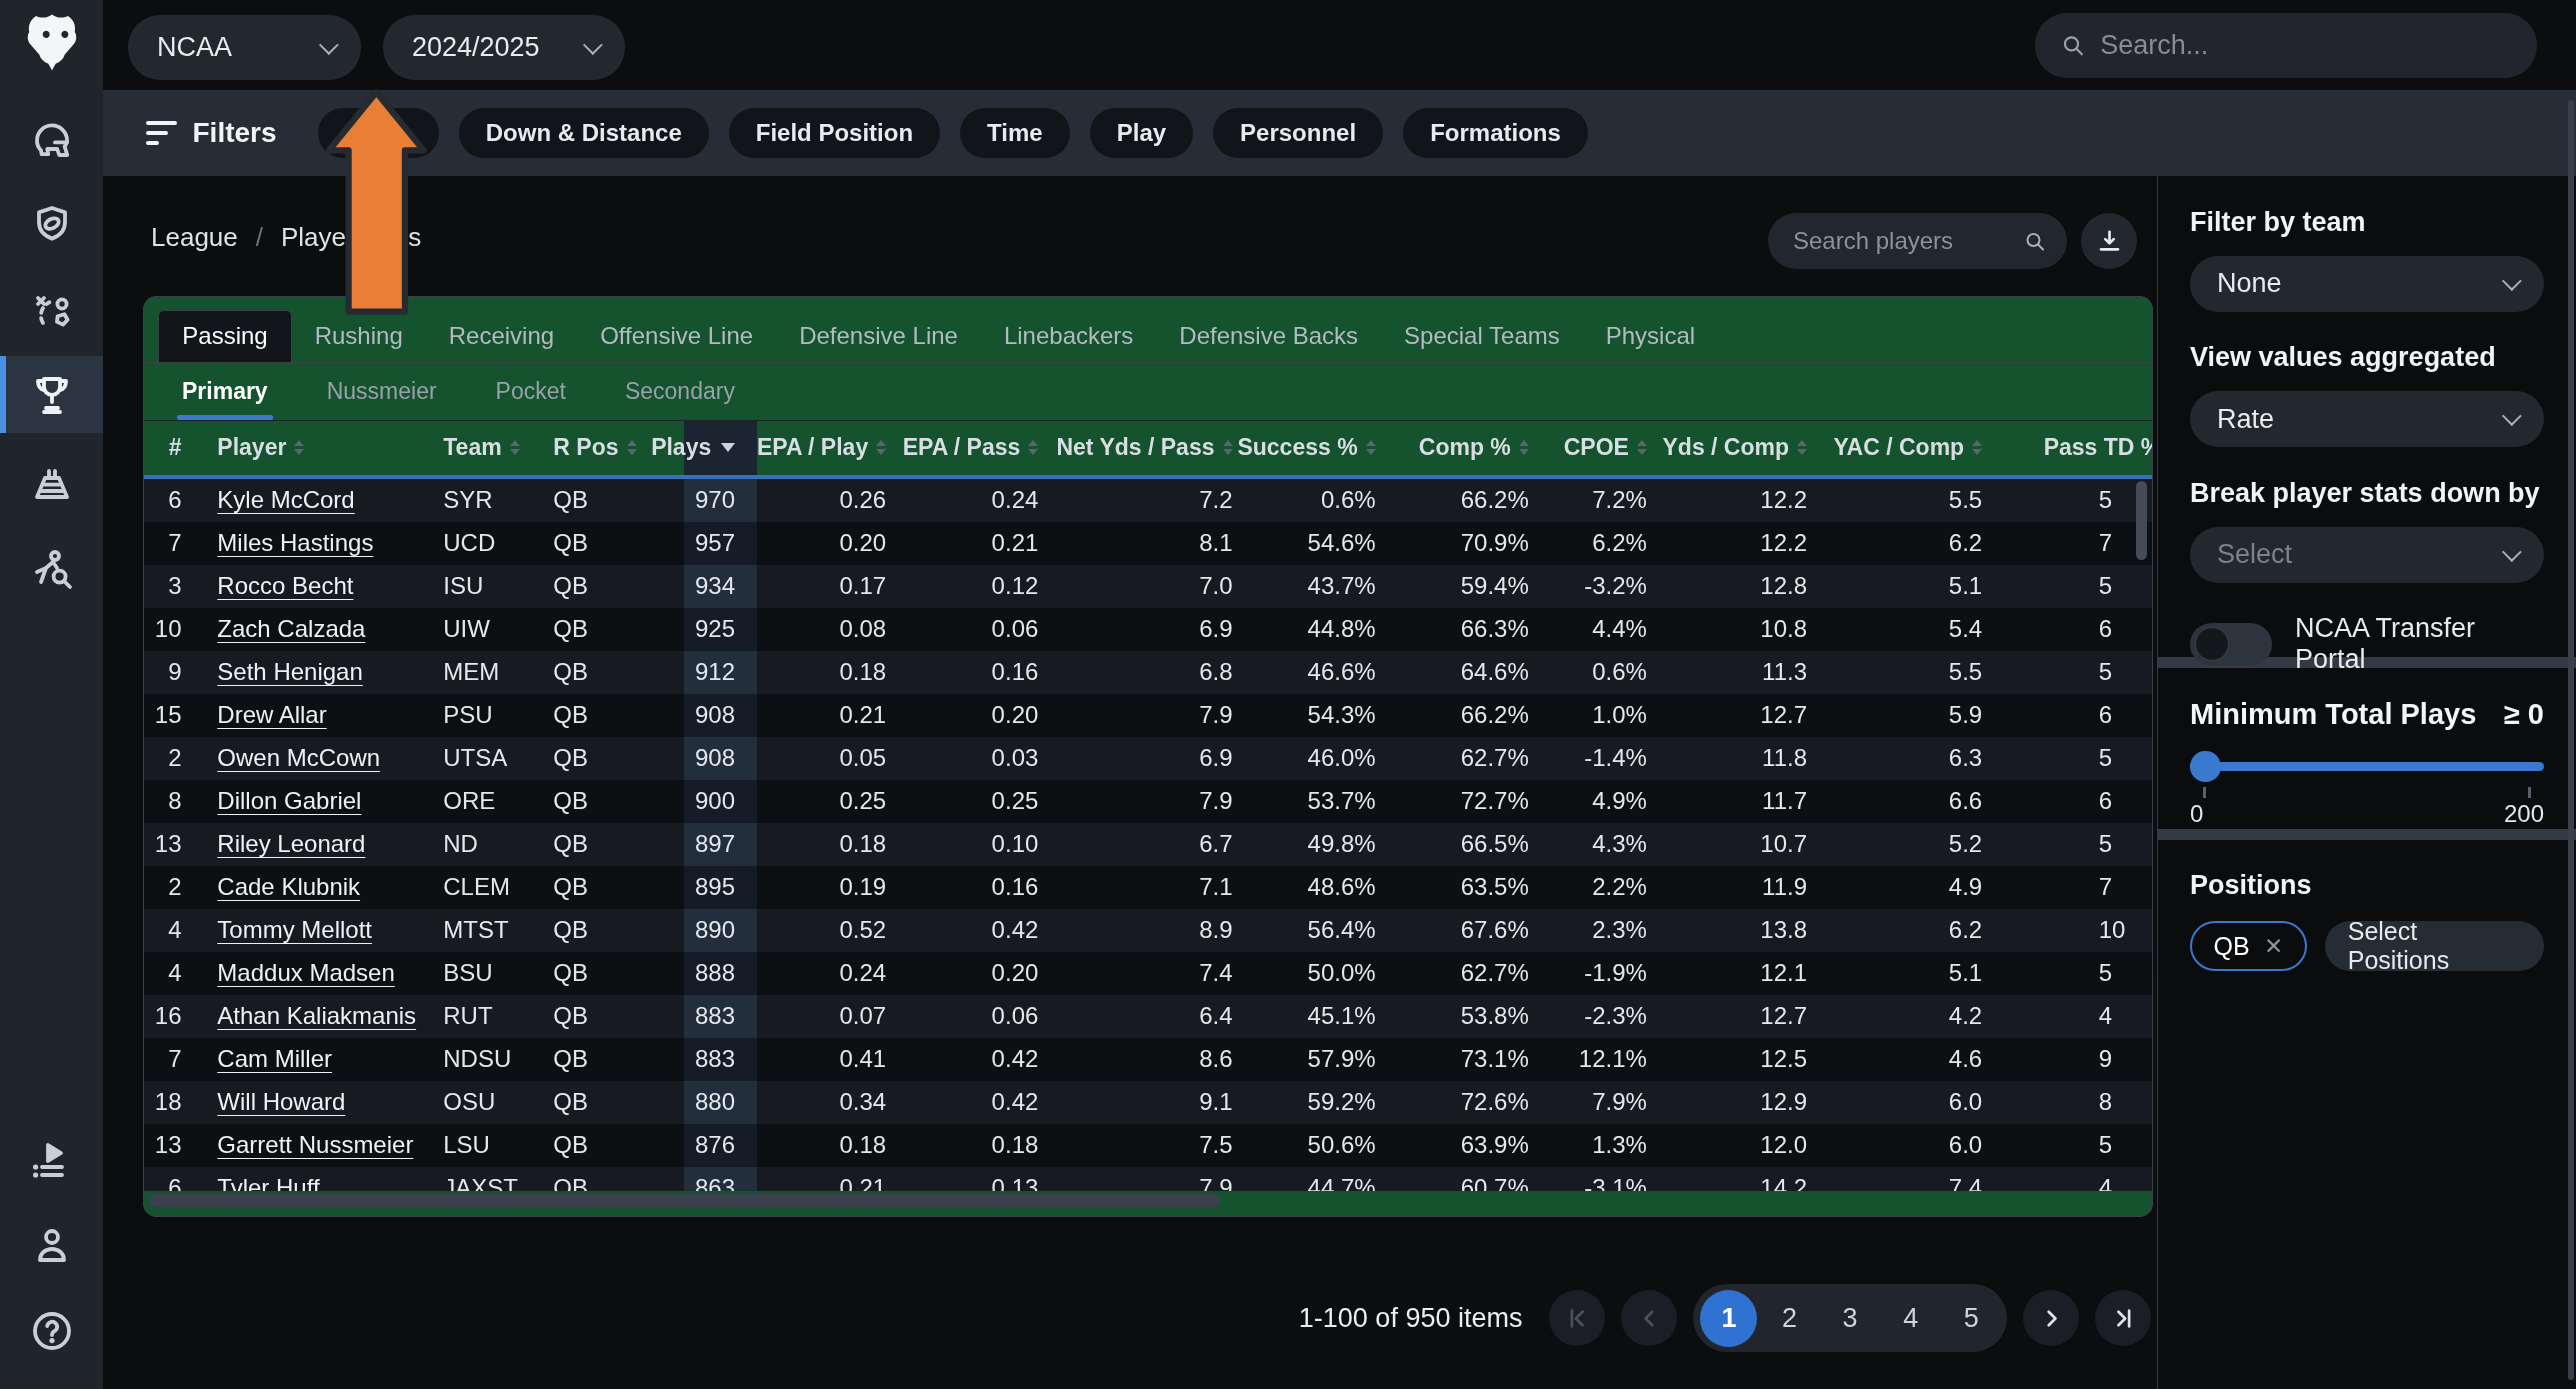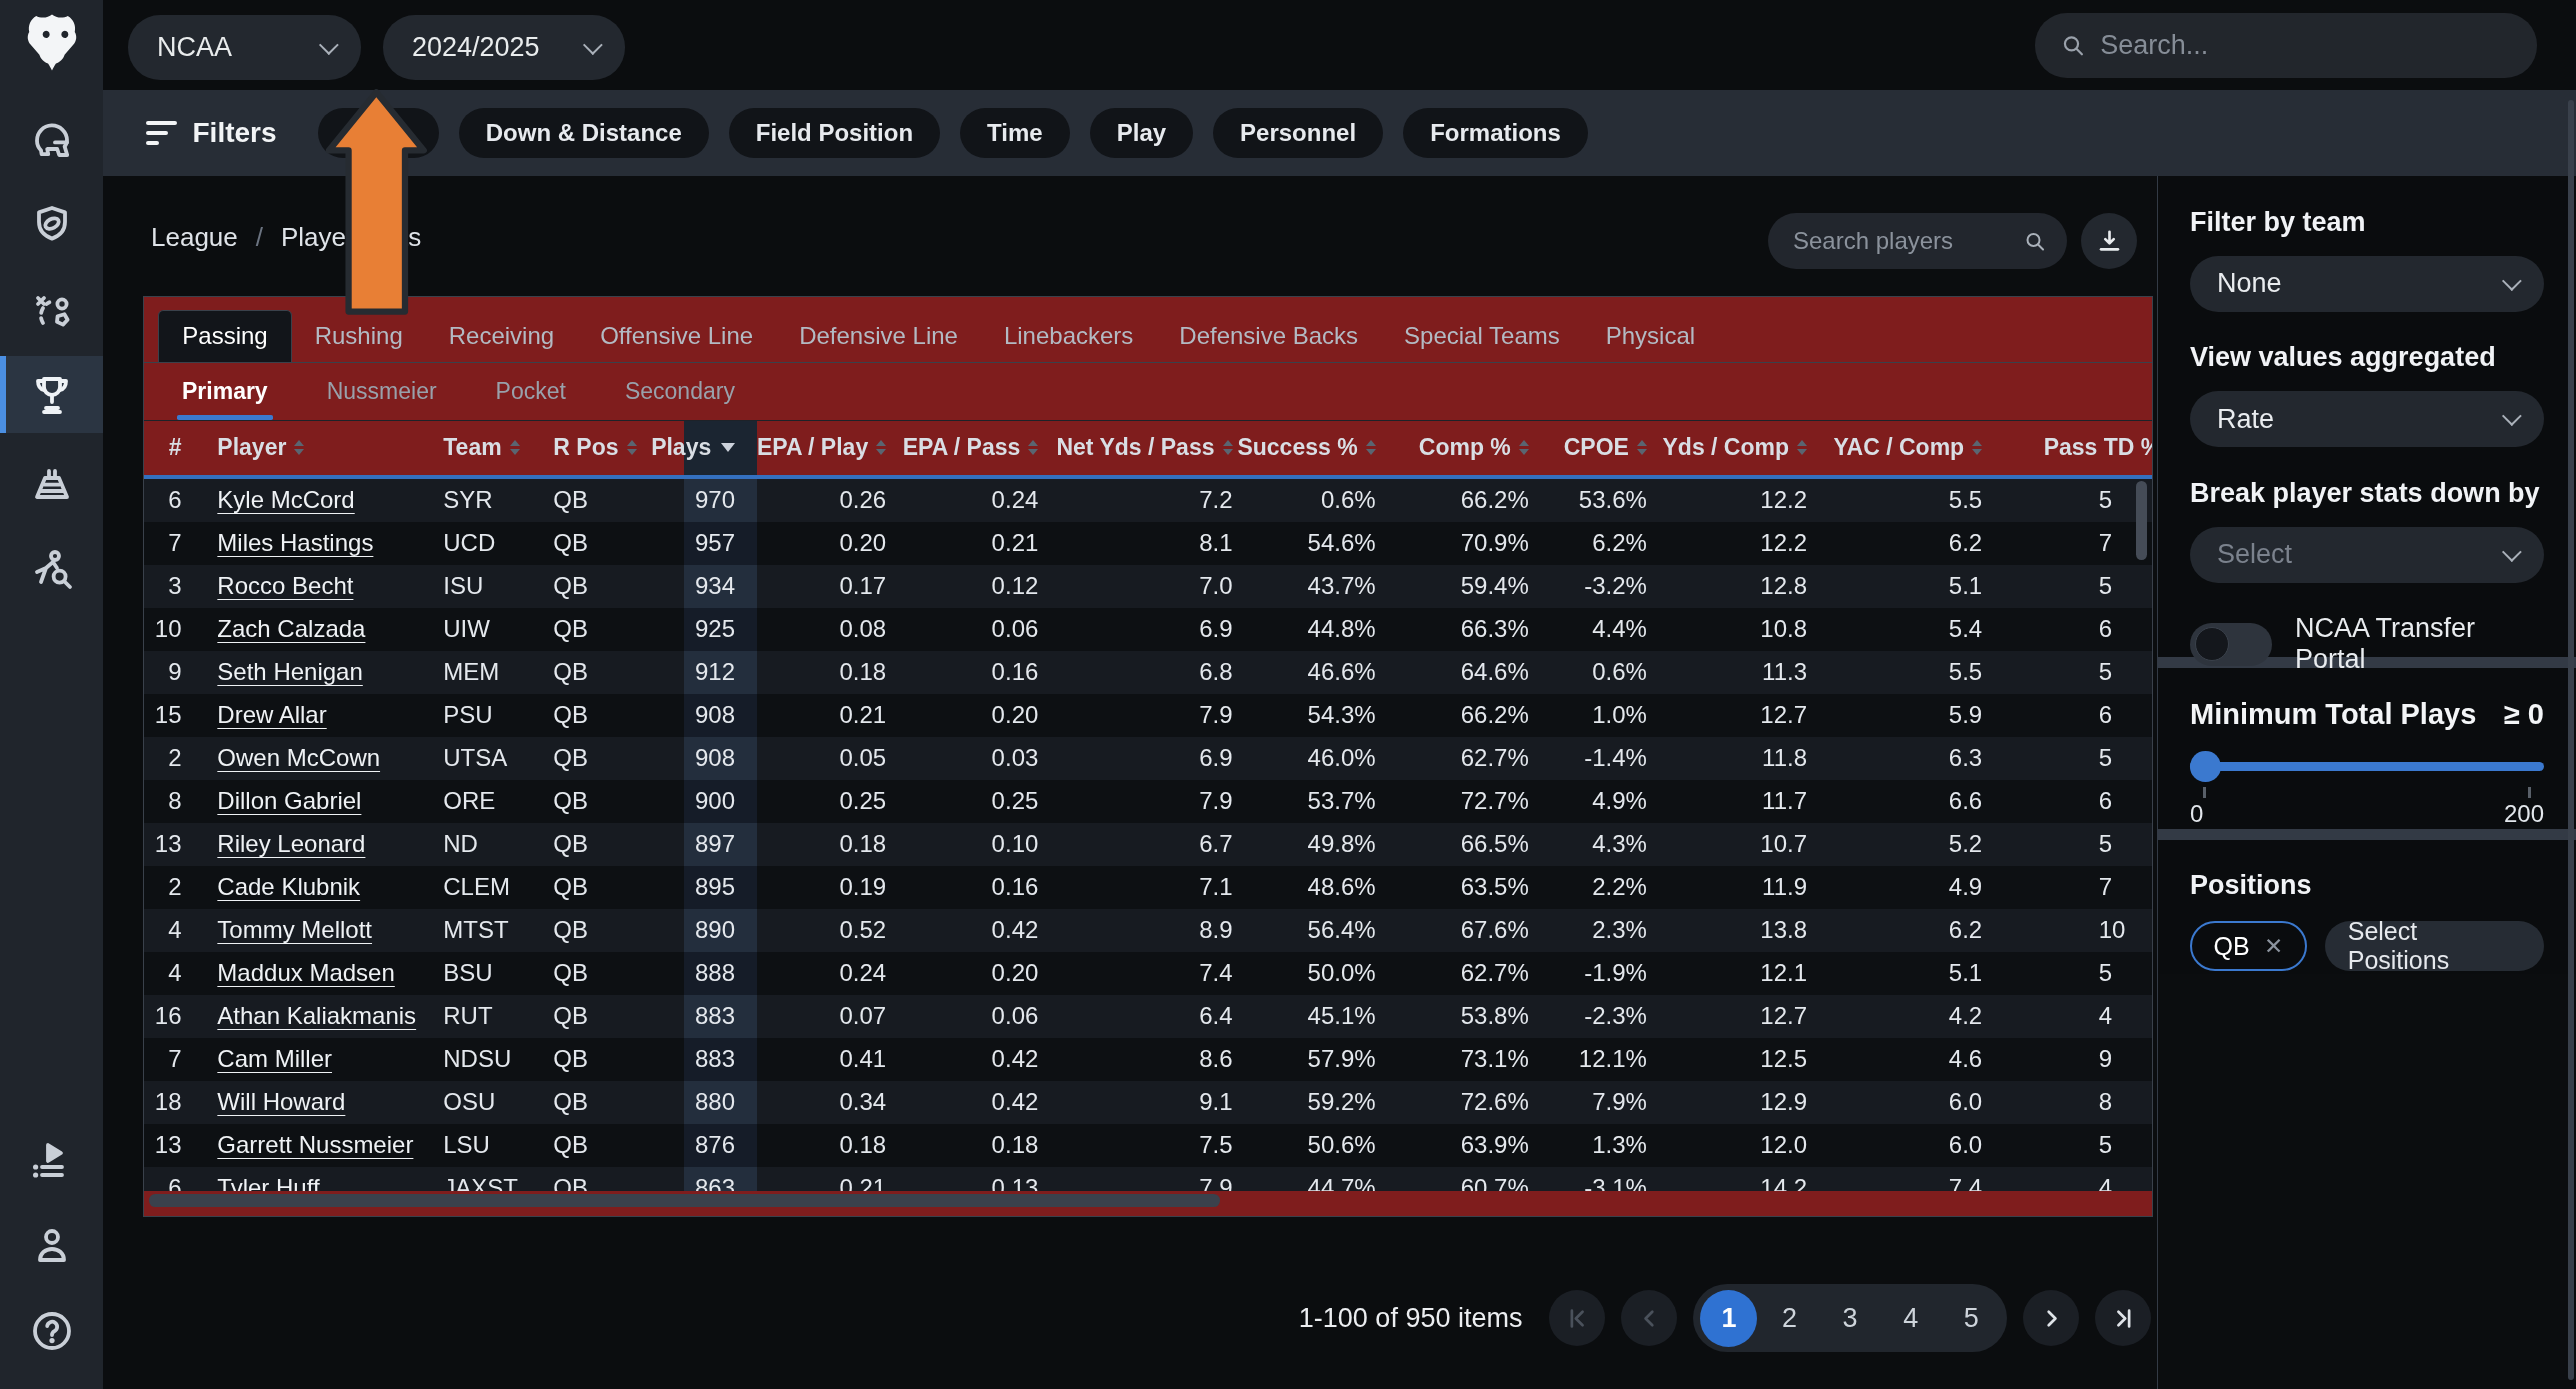--- a/index.html
+++ b/index.html
@@ -47,22 +47,22 @@
   
   .crumbs{position:absolute;left:151px;top:222px;display:flex;gap:18px;font-size:26px;color:#dfe3e8;align-items:center;z-index:1;}
   .crumbs .sep{color:#6b7380;}
   .crumb{cursor:pointer;}
   .mini-search{position:absolute;left:1768px;top:213px;width:299px;height:56px;background:#22262d;
         border-radius:28px;display:flex;align-items:center;padding:0 20px 0 23px;box-sizing:border-box;z-index:1;}
   .download-btn{position:absolute;left:2081px;top:213px;width:56px;height:56px;border-radius:50%;
         background:#23282f;display:flex;align-items:center;justify-content:center;cursor:pointer;z-index:1;}
 
   
-  .panel{position:absolute;left:143px;top:296px;width:2010px;height:921px;background:#7f1d1d;
-        border:0.9px solid #3a414b;border-radius:0;box-sizing:border-box;z-index:1;overflow:hidden;}
+  .panel{position:absolute;left:143px;top:296px;width:2010px;height:921px;background:#14532d;
+        border:0.9px solid #3a414b;border-radius:13px;box-sizing:border-box;z-index:1;overflow:hidden;}
   .tabs{height:52px;margin-top:12.5px;display:flex;padding-left:14.3px;border-bottom:0.9px solid #3a414b;align-items:stretch;}
   .tab{padding:0 23px;display:flex;align-items:center;font-size:24px;color:#b3bac3;cursor:pointer;white-space:nowrap;}
   .tab.active{color:#ffffff;background:#12151a;border:0.9px solid #3a414b;border-bottom:none;
         border-radius:5.4px 5.4px 0 0;margin-bottom:-0.9px;}
   .subtabs{height:57px;display:flex;align-items:stretch;padding-left:38px;gap:59px;border-bottom:0.9px solid #1d2228;}
   .subtab{display:flex;align-items:center;font-size:23px;color:#99a1ab;position:relative;cursor:pointer;}
   .subtab.active{color:#fff;font-weight:700;}
   .subtab.active::after{content:'';position:absolute;left:-5.4px;right:-5.4px;bottom:0;height:4.5px;background:#3b79cf;border-radius:1.8px;}
 
   .table-wrap{height:770px;overflow:hidden;position:relative;}
@@ -433,21 +433,21 @@
               <td class="right c0">6</td>
               <td class="c1"><a>Kyle McCord</a></td>
               <td class="c2">SYR</td>
               <td class="c3">QB</td>
               <td class="right c4 hl">970</td>
               <td class="right c5">0.26</td>
               <td class="right c6">0.24</td>
               <td class="right c7">7.2</td>
               <td class="right c8">0.6%</td>
               <td class="right c9">66.2%</td>
-              <td class="right c10">53.6%</td>
+              <td class="right c10">7.2%</td>
               <td class="right c11">12.2</td>
               <td class="right c12">5.5</td>
               <td class="c13">5</td>
             </tr>
             <tr>
               <td class="right c0">7</td>
               <td class="c1"><a>Miles Hastings</a></td>
               <td class="c2">UCD</td>
               <td class="c3">QB</td>
               <td class="right c4 hl">957</td>

